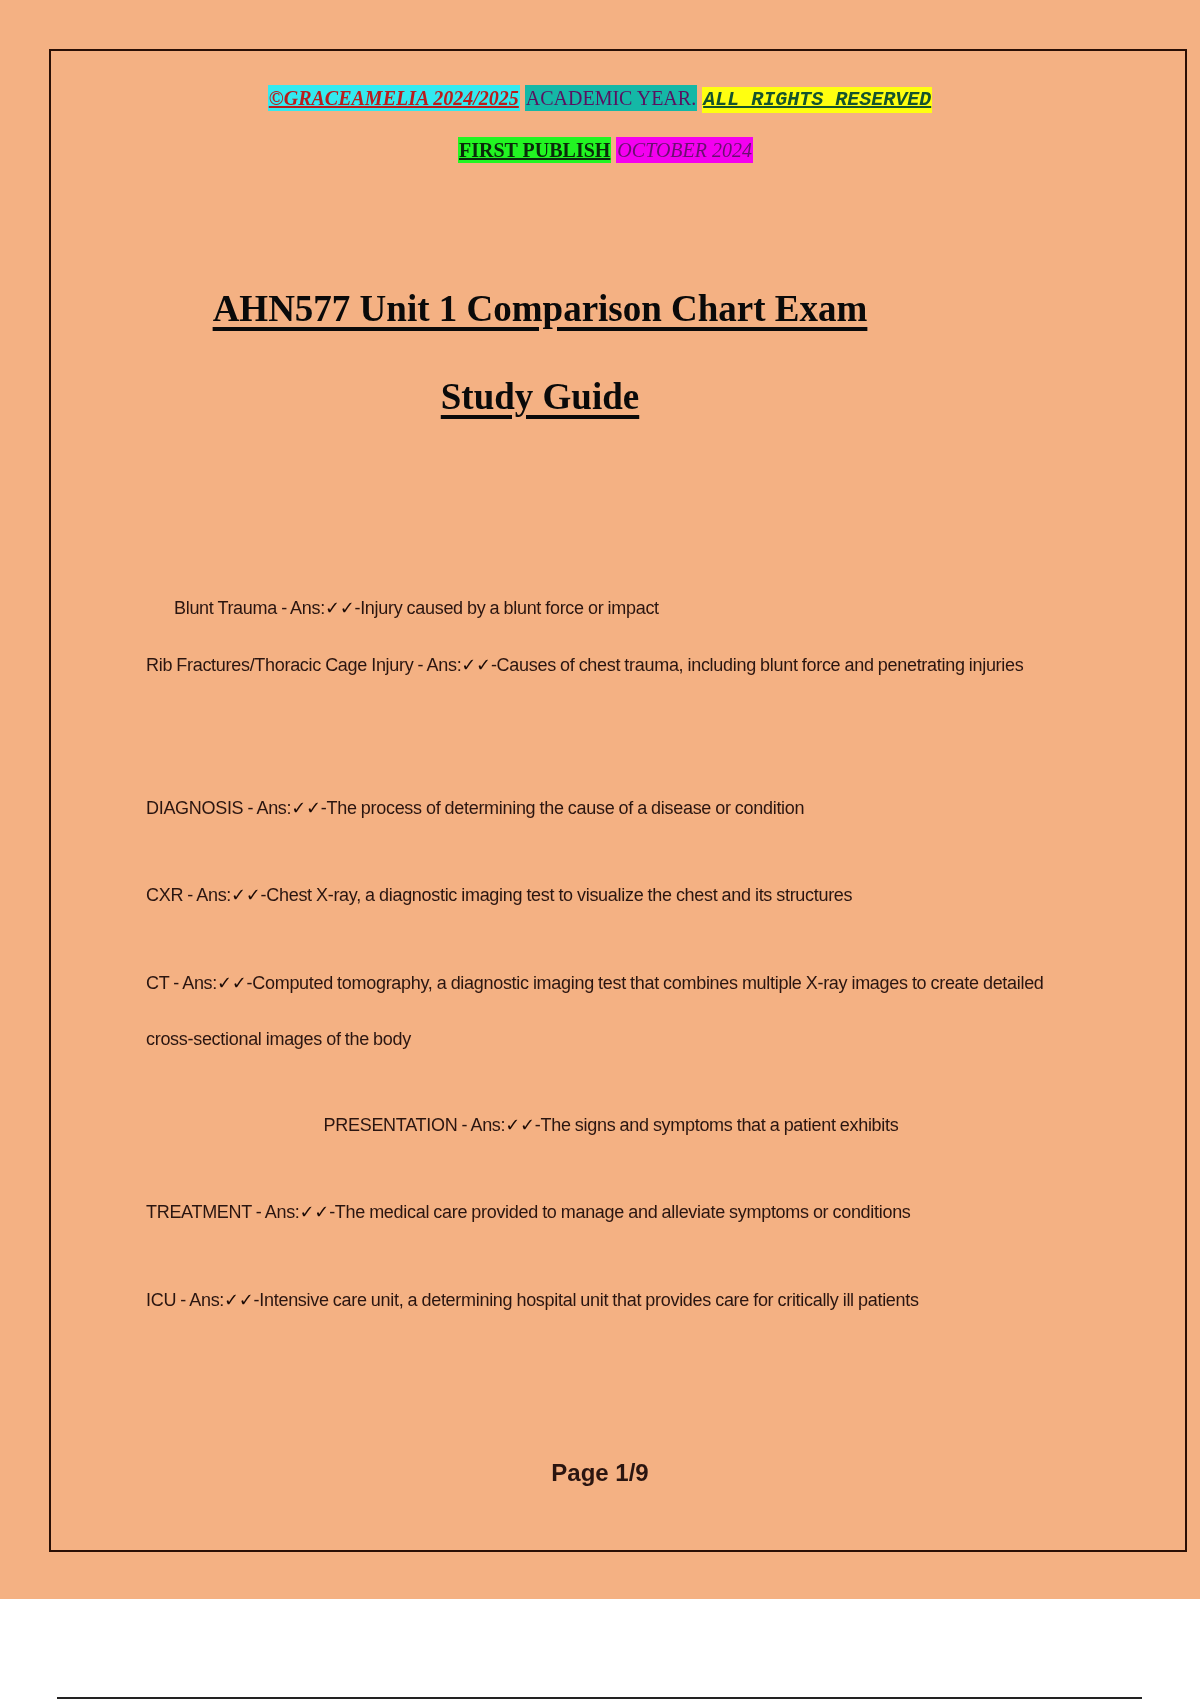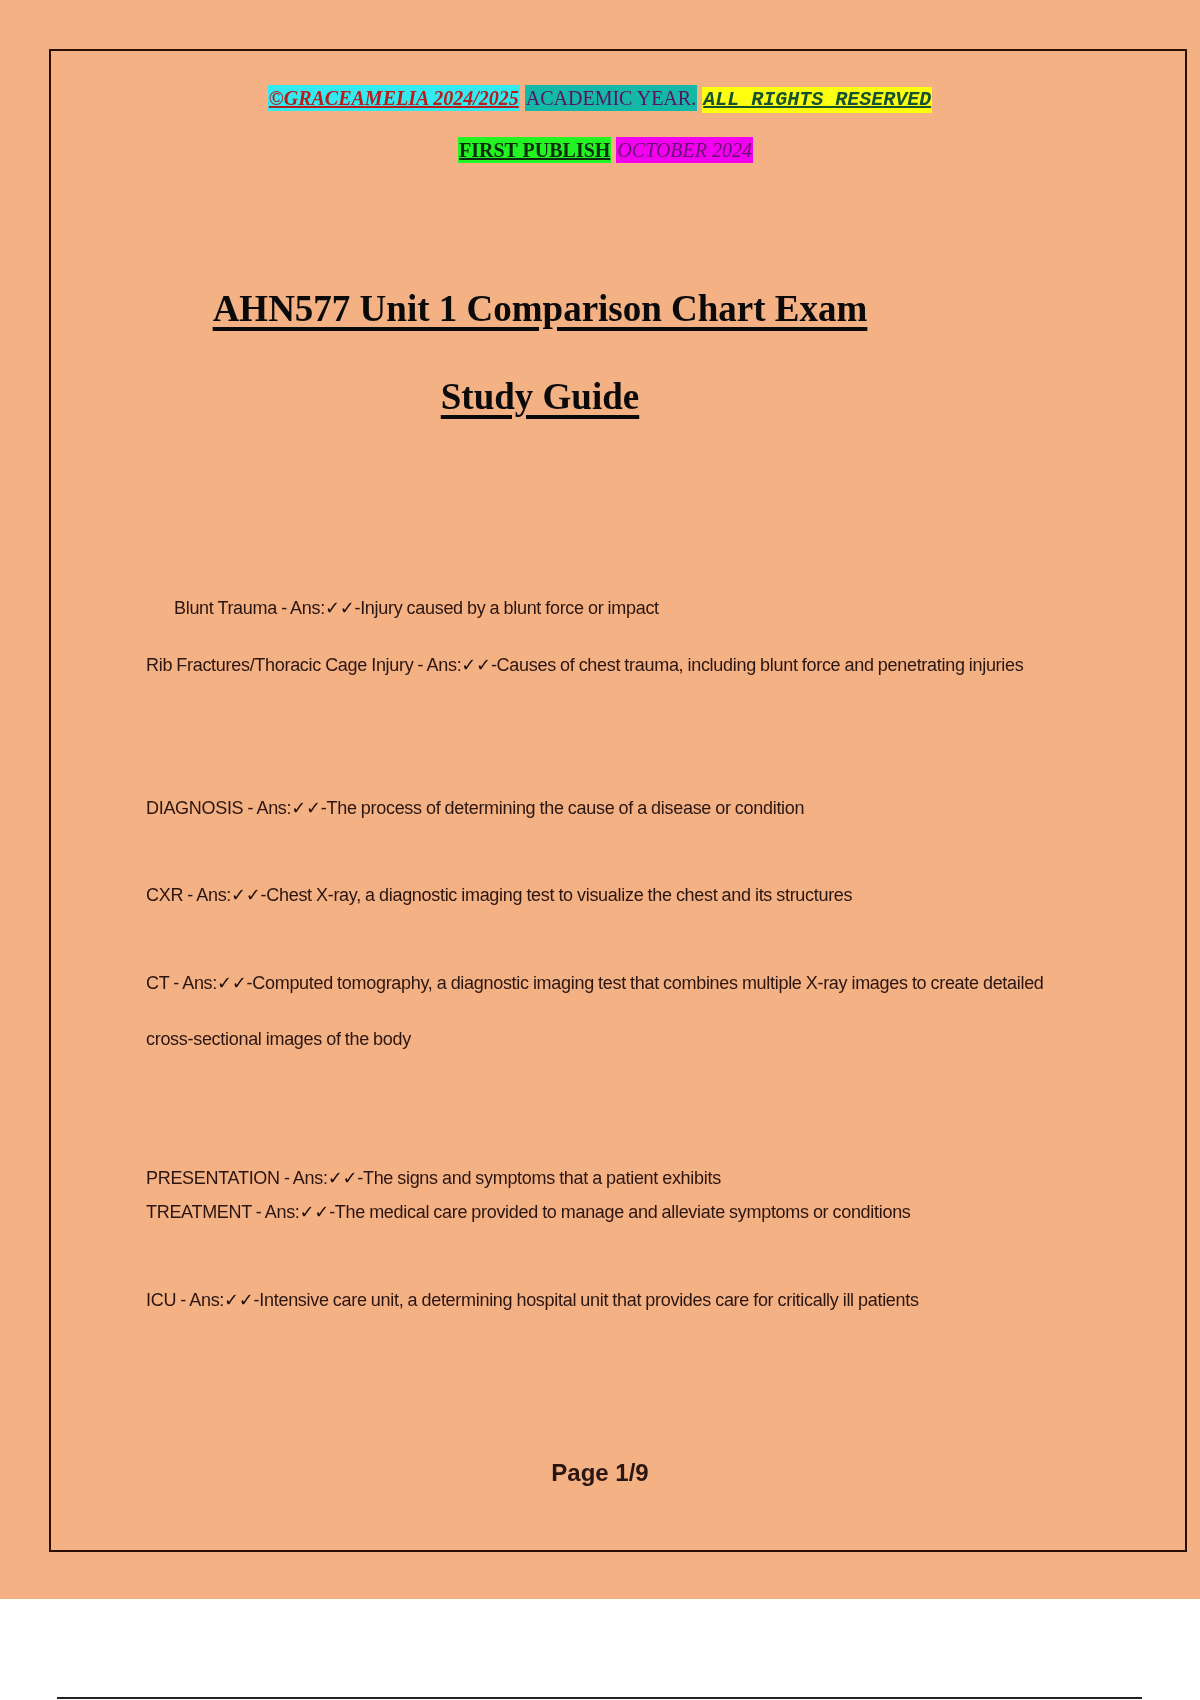--- a/index.html
+++ b/index.html
@@ -87,21 +87,21 @@
 </div>
 
 <div class="entry" style="top:867px;">
   <span>CXR</span><span> - Ans:</span><span class="check">✓✓</span><span>-Chest X-ray, a diagnostic imaging test to visualize the chest and its structures</span>
 </div>
 
 <div class="entry" style="top:955px;">
   <span>CT</span><span> - Ans:</span><span class="check">✓✓</span><span>-Computed tomography, a diagnostic imaging test that combines multiple X-ray images to create detailed cross-sectional images of the body</span>
 </div>
 
-<div class="entry" style="top:1150px;">
+<div class="entry" style="top:1097px;text-align:center;">
   <span>PRESENTATION</span><span> - Ans:</span><span class="check">✓✓</span><span>-The signs and symptoms that a patient exhibits</span>
 </div>
 
 <div class="entry" style="top:1184px;">
   <span>TREATMENT</span><span> - Ans:</span><span class="check">✓✓</span><span>-The medical care provided to manage and alleviate symptoms or conditions</span>
 </div>
 
 <div class="entry" style="top:1272px;">
   <span>ICU</span><span> - Ans:</span><span class="check">✓✓</span><span>-Intensive care unit, a determining hospital unit that provides care for critically ill patients</span>
 </div>

